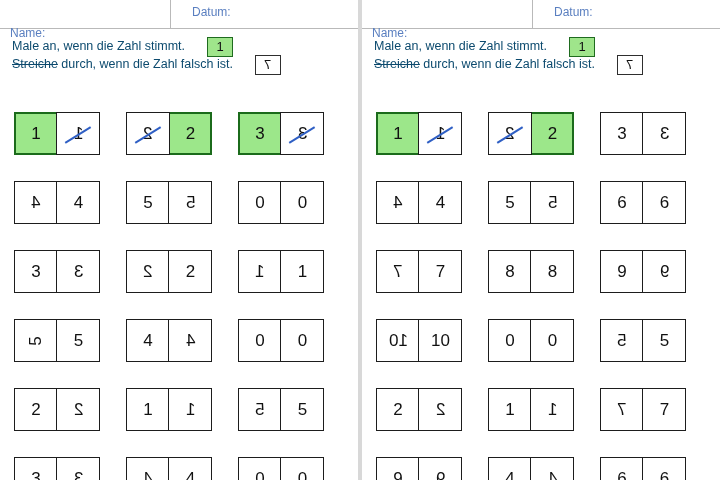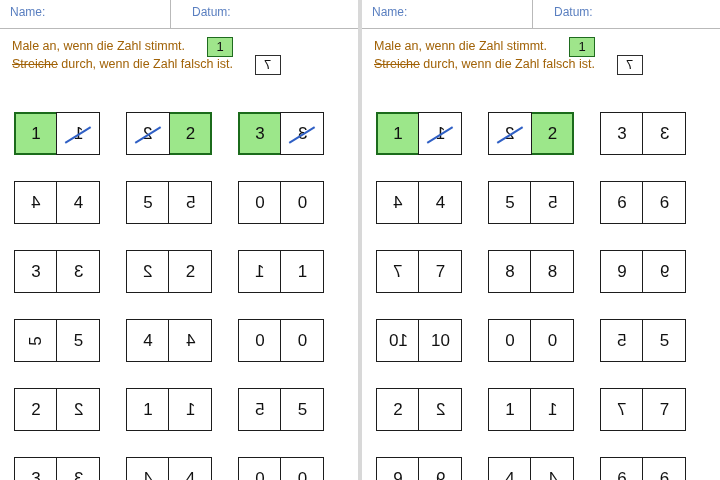--- a/index.html
+++ b/index.html
@@ -38,42 +38,42 @@
     height: 28px;
     border-bottom: 1px solid #b9b9b9;
   }
   .hdr .lbl {
     position: absolute;
     top: 5px;
     font-size: 12px;
     color: #5a7fc0;
     font-family: "Liberation Sans", sans-serif;
   }
-  .hdr .name { left: 10px; }
+  .hdr .name { left: 10px; margin-top: 21px; }
   .hdr .datum { left: 192px; }
   .hdr .vline {
     position: absolute;
     left: 170px;
     top: 0;
     width: 1px;
     height: 28px;
     background: #b9b9b9;
   }
 
   
   .instr {
     position: relative;
     margin-top: 8px;
     height: 42px;
   }
   .instr .line {
     position: absolute;
     left: 12px;
     font-size: 12.5px;
-    color: #a16207;
+    color: #0c4a6e;
     white-space: nowrap;
   }
   .instr .l1 { top: 2px; }
   .instr .l2 { top: 20px; }
   .instr .l2 .strike { text-decoration: line-through; }
 
   
   .sample {
     position: absolute;
     width: 26px;

